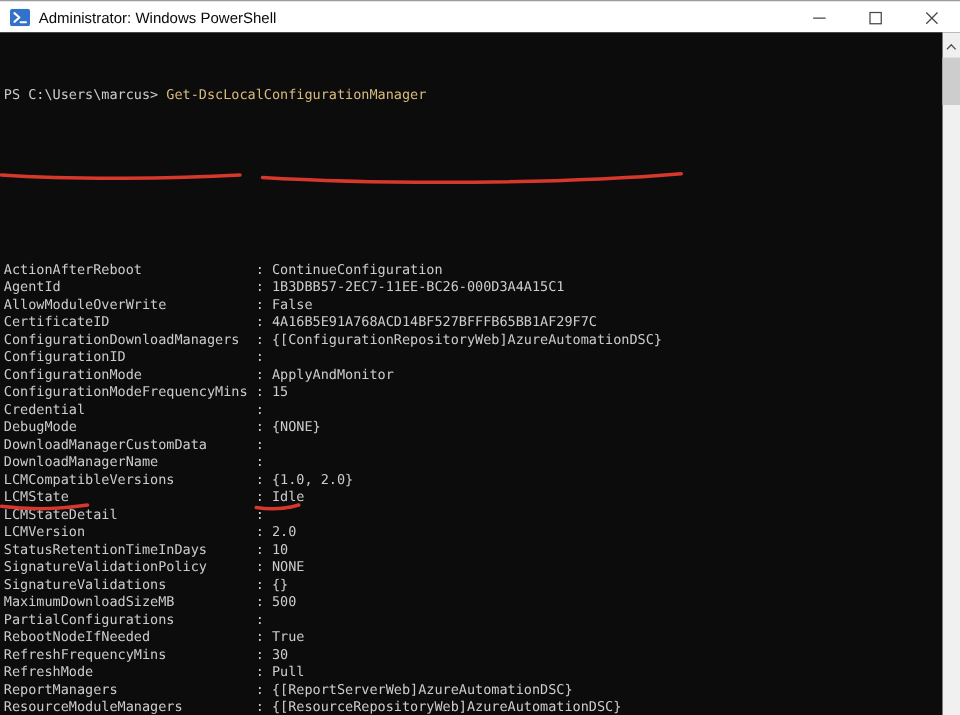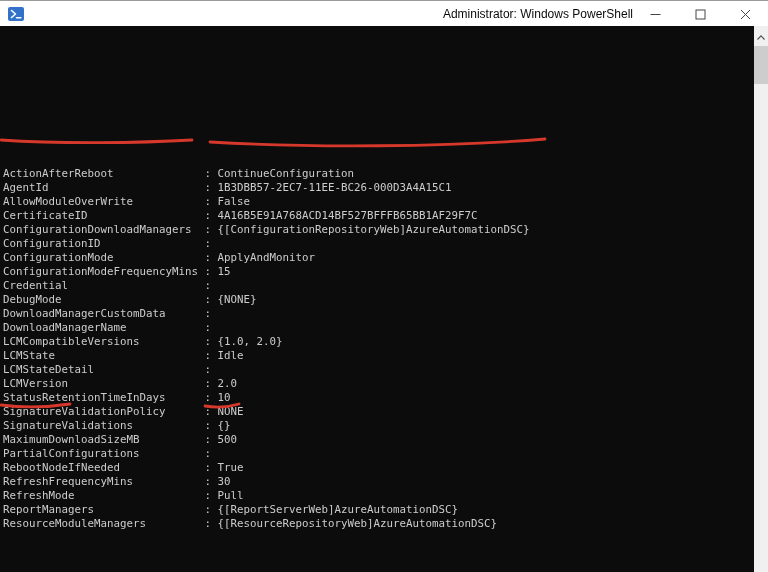--- a/index.html
+++ b/index.html
@@ -8,21 +8,21 @@
 
   
   .titlebar {
     position:absolute; top:0; left:0; width:768px; height:26px;
     background:#ffffff; display:flex; align-items:center;
     border-top:1px solid #9b9b9b;
   }
   .ps-icon { margin-left:8px; width:16px; height:14px; display:inline-flex; }
   .title {
     margin-left:7px; font-family:"Liberation Sans", sans-serif;
-    font-size:12px; color:#0a0a0a; flex:1 1 auto; white-space:nowrap;text-align:right;
+    font-size:12px; color:#0a0a0a; flex:1 1 auto; white-space:nowrap;
   }
   .caption-buttons { display:flex; height:100%; }
   .cap-btn { width:45px; height:26px; display:flex; align-items:center; justify-content:center; }
 
   
   .console {
     position:absolute; top:26px; left:0; width:754px; height:546px;
     background:#0c0c0c; color:#cccccc; font-size:10.8px; line-height:14px;
     padding:1px 0 0 3px; white-space:pre; overflow:hidden;
   }
@@ -83,20 +83,21 @@
               <line x1="1" y1="1" x2="10" y2="10" stroke="#464646" stroke-width="1"></line>
               <line x1="10" y1="1" x2="1" y2="10" stroke="#464646" stroke-width="1"></line>
             </svg>
         </span>
       </div>
     </div>
   </div>
 
   <div class="console">
 
+    <div class="line"><span>PS C:\Users\marcus&gt; </span><span class="cmd">Get-DscLocalConfigurationManager</span></div>
     <div class="line"></div>
     <div class="line"></div>
 
     <div><div class="line"><span class="prop-label">ActionAfterReboot</span><span class="sep">:</span><span>ContinueConfiguration</span></div><div class="line"><span class="prop-label">AgentId</span><span class="sep">:</span><span>1B3DBB57-2EC7-11EE-BC26-000D3A4A15C1</span></div><div class="line"><span class="prop-label">AllowModuleOverWrite</span><span class="sep">:</span><span>False</span></div><div class="line"><span class="prop-label">CertificateID</span><span class="sep">:</span><span>4A16B5E91A768ACD14BF527BFFFB65BB1AF29F7C</span></div><div class="line"><span class="prop-label">ConfigurationDownloadManagers</span><span class="sep">:</span><span>{[ConfigurationRepositoryWeb]AzureAutomationDSC}</span></div><div class="line"><span class="prop-label">ConfigurationID</span><span class="sep">:</span><span></span></div><div class="line"><span class="prop-label">ConfigurationMode</span><span class="sep">:</span><span>ApplyAndMonitor</span></div><div class="line"><span class="prop-label">ConfigurationModeFrequencyMins</span><span class="sep">:</span><span>15</span></div><div class="line"><span class="prop-label">Credential</span><span class="sep">:</span><span></span></div><div class="line"><span class="prop-label">DebugMode</span><span class="sep">:</span><span>{NONE}</span></div><div class="line"><span class="prop-label">DownloadManagerCustomData</span><span class="sep">:</span><span></span></div><div class="line"><span class="prop-label">DownloadManagerName</span><span class="sep">:</span><span></span></div><div class="line"><span class="prop-label">LCMCompatibleVersions</span><span class="sep">:</span><span>{1.0, 2.0}</span></div><div class="line"><span class="prop-label">LCMState</span><span class="sep">:</span><span>Idle</span></div><div class="line"><span class="prop-label">LCMStateDetail</span><span class="sep">:</span><span></span></div><div class="line"><span class="prop-label">LCMVersion</span><span class="sep">:</span><span>2.0</span></div><div class="line"><span class="prop-label">StatusRetentionTimeInDays</span><span class="sep">:</span><span>10</span></div><div class="line"><span class="prop-label">SignatureValidationPolicy</span><span class="sep">:</span><span>NONE</span></div><div class="line"><span class="prop-label">SignatureValidations</span><span class="sep">:</span><span>{}</span></div><div class="line"><span class="prop-label">MaximumDownloadSizeMB</span><span class="sep">:</span><span>500</span></div><div class="line"><span class="prop-label">PartialConfigurations</span><span class="sep">:</span><span></span></div><div class="line"><span class="prop-label">RebootNodeIfNeeded</span><span class="sep">:</span><span>True</span></div><div class="line"><span class="prop-label">RefreshFrequencyMins</span><span class="sep">:</span><span>30</span></div><div class="line"><span class="prop-label">RefreshMode</span><span class="sep">:</span><span>Pull</span></div><div class="line"><span class="prop-label">ReportManagers</span><span class="sep">:</span><span>{[ReportServerWeb]AzureAutomationDSC}</span></div><div class="line"><span class="prop-label">ResourceModuleManagers</span><span class="sep">:</span><span>{[ResourceRepositoryWeb]AzureAutomationDSC}</span></div></div>
 
     
     
     
     
 

